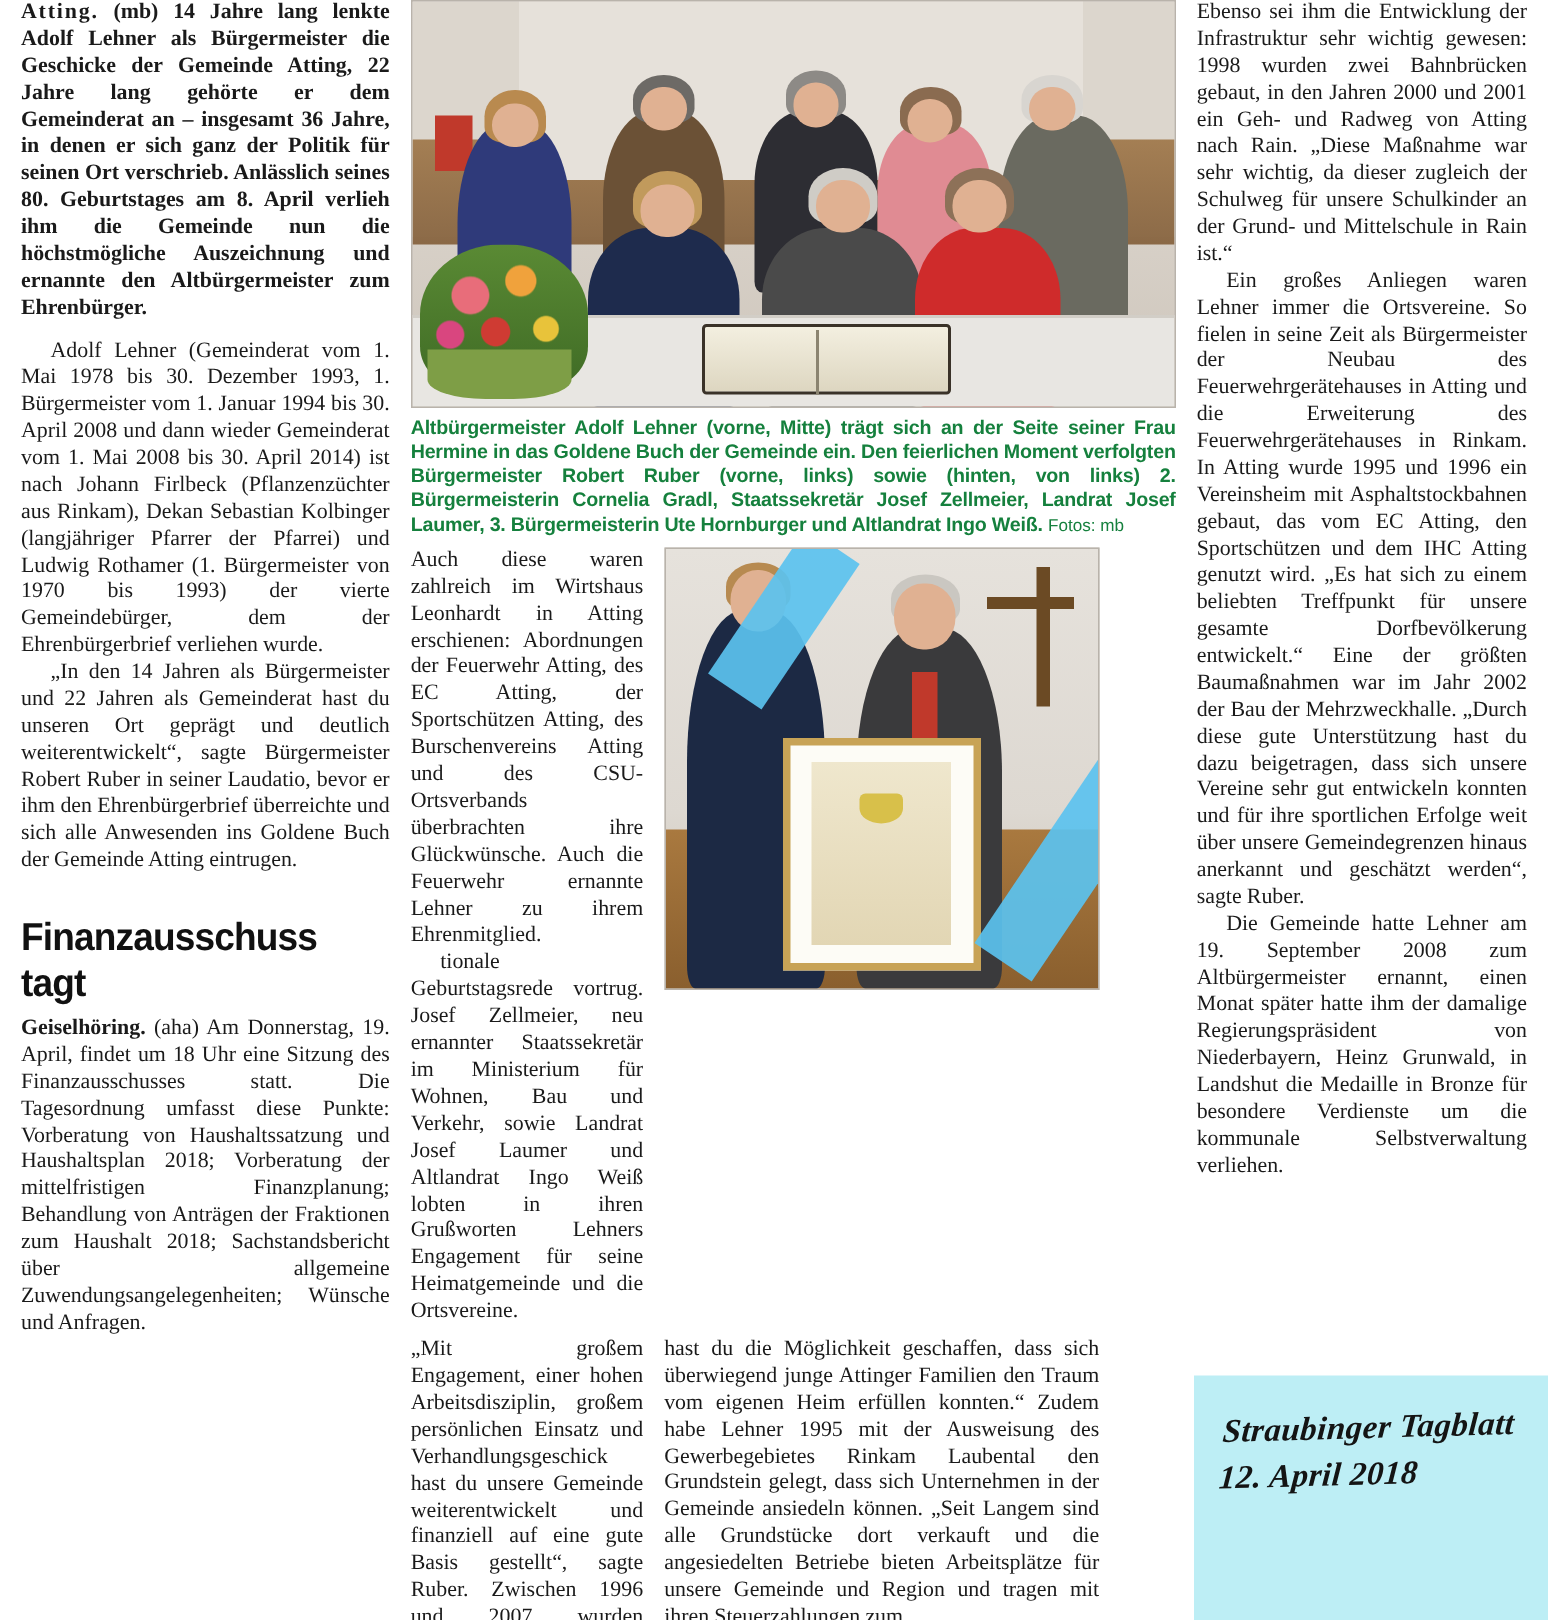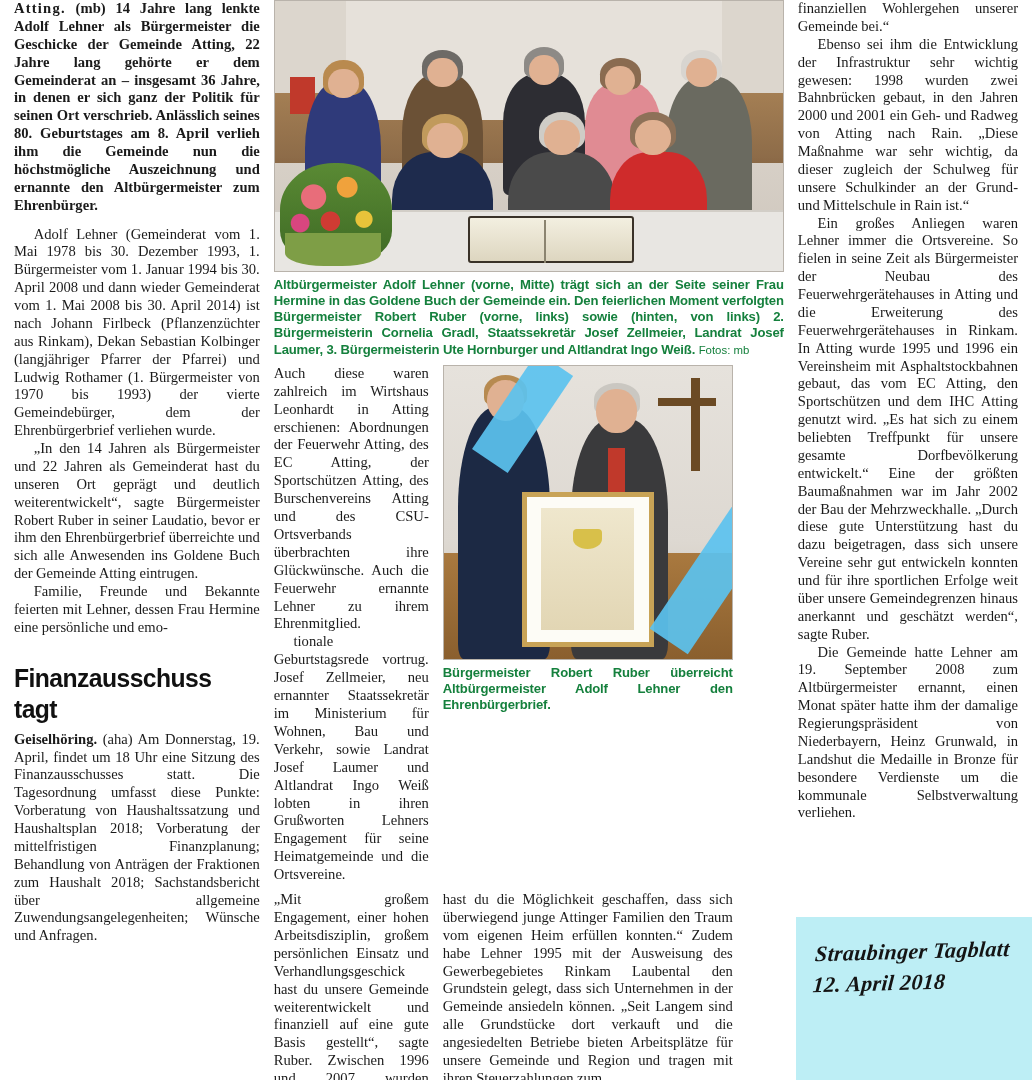--- a/index.html
+++ b/index.html
@@ -200,21 +200,20 @@
     <div class="col-left">
 
       <p class="body"><span class="dateline">Atting.</span> <span class="bold">(mb)</span><span class="bold"> 14 Jahre lang lenkte Adolf Lehner als Bürgermeister die Geschicke der Gemeinde Atting, 22 Jahre lang gehörte er dem Gemeinderat an – insgesamt 36 Jahre, in denen er sich ganz der Politik für seinen Ort verschrieb. Anlässlich seines 80. Geburtstages am 8. April verlieh ihm die Gemeinde nun die höchstmögliche Auszeichnung und ernannte den Altbürgermeister zum Ehrenbürger.</span></p>
 
       <div class="gap"></div>
 
       <p class="body lead">Adolf Lehner (Gemeinderat vom 1. Mai 1978 bis 30. Dezember 1993, 1. Bürgermeister vom 1. Januar 1994 bis 30. April 2008 und dann wieder Gemeinderat vom 1. Mai 2008 bis 30. April 2014) ist nach Johann Firlbeck (Pflanzenzüchter aus Rinkam), Dekan Sebastian Kolbinger (langjähriger Pfarrer der Pfarrei) und Ludwig Rothamer (1. Bürgermeister von 1970 bis 1993) der vierte Gemeindebürger, dem der Ehrenbürgerbrief verliehen wurde.</p>
       <p class="body">„In den 14 Jahren als Bürgermeister und 22 Jahren als Gemeinderat hast du unseren Ort geprägt und deutlich weiterentwickelt“, sagte Bürgermeister Robert Ruber in seiner Laudatio, bevor er ihm den Ehrenbürgerbrief überreichte und sich alle Anwesenden ins Goldene Buch der Gemeinde Atting eintrugen.</p>
 
 
-      <p class="body lead">Familie, Freunde und Bekannte feierten mit Lehner, dessen Frau Hermine eine persönliche und emo-</p>
 
       <h2 class="secthead">Finanzausschuss tagt</h2>
 
       <p class="body"><span class="bold">Geiselhöring.</span> <span>(aha)</span><span> Am Donnerstag, 19. April, findet um 18 Uhr eine Sitzung des Finanzausschusses statt. Die Tagesordnung umfasst diese Punkte: Vorberatung von Haushaltssatzung und Haushaltsplan 2018; Vorberatung der mittelfristigen Finanzplanung; Behandlung von Anträgen der Fraktionen zum Haushalt 2018; Sachstandsbericht über allgemeine Zuwendungsangelegenheiten; Wünsche und Anfragen.</span></p>
     </div>
 
     <div class="col-mid">
 
       <div class="photo photo-top">
         <div class="ph1-bg"></div>
@@ -277,38 +276,36 @@
             <div class="hair" style="left:52%;top:6%;width:16%;height:11%;background:#cac7c1;"></div>
             <div class="head" style="left:53%;top:8%;width:14%;height:15%;"></div>
             <div style="position:absolute;left:57%;top:28%;width:6%;height:20%;background:#c0392b;"></div>
             <div class="ph2-cert">
               <div class="ph2-certin"></div>
               <div class="ph2-crest"></div>
             </div>
             <div class="ph2-ribbon1"></div>
             <div class="ph2-ribbon2"></div>
           </div>
-          <p class="caption">Bürgermeister Robert Ruber überreicht Altbürgermeister Adolf Lehner den Ehrenbürgerbrief.</p>
         </div>
       </div>
 
       <div class="gap-sm"></div>
 
       <div class="flow-split">
         <div class="mid-narrow">
           <p class="body">„Mit großem Engagement, einer hohen Arbeitsdisziplin, großem persönlichen Einsatz und Verhandlungsgeschick hast du unsere Gemeinde weiterentwickelt und finanziell auf eine gute Basis gestellt“, sagte Ruber. Zwischen 1996 und 2007 wurden insgesamt vier Wohnbaugebiete ausgewiesen. „Damit</p>
         </div>
         <div class="mid-wide">
           <p class="body">hast du die Möglichkeit geschaffen, dass sich überwiegend junge Attinger Familien den Traum vom eigenen Heim erfüllen konnten.“ Zudem habe Lehner 1995 mit der Ausweisung des Gewerbegebietes Rinkam Laubental den Grundstein gelegt, dass sich Unternehmen in der Gemeinde ansiedeln können. „Seit Langem sind alle Grundstücke dort verkauft und die angesiedelten Betriebe bieten Arbeitsplätze für unsere Gemeinde und Region und tragen mit ihren Steuerzahlungen zum</p>
         </div>
       </div>
     </div>
 
     <div class="col-right">
-      <p class="body">finanziellen Wohlergehen unserer Gemeinde bei.“</p>
       <p class="body">Ebenso sei ihm die Entwicklung der Infrastruktur sehr wichtig gewesen: 1998 wurden zwei Bahnbrücken gebaut, in den Jahren 2000 und 2001 ein Geh- und Radweg von Atting nach Rain. „Diese Maßnahme war sehr wichtig, da dieser zugleich der Schulweg für unsere Schulkinder an der Grund- und Mittelschule in Rain ist.“</p>
 
 
       <p class="body lead">Ein großes Anliegen waren Lehner immer die Ortsvereine. So fielen in seine Zeit als Bürgermeister der Neubau des Feuerwehrgerätehauses in Atting und die Erweiterung des Feuerwehrgerätehauses in Rinkam. In Atting wurde 1995 und 1996 ein Vereinsheim mit Asphaltstockbahnen gebaut, das vom EC Atting, den Sportschützen und dem IHC Atting genutzt wird. „Es hat sich zu einem beliebten Treffpunkt für unsere gesamte Dorfbevölkerung entwickelt.“ Eine der größten Baumaßnahmen war im Jahr 2002 der Bau der Mehrzweckhalle. „Durch diese gute Unterstützung hast du dazu beigetragen, dass sich unsere Vereine sehr gut entwickeln konnten und für ihre sportlichen Erfolge weit über unsere Gemeindegrenzen hinaus anerkannt und geschätzt werden“, sagte Ruber.</p>
       <p class="body">Die Gemeinde hatte Lehner am 19. September 2008 zum Altbürgermeister ernannt, einen Monat später hatte ihm der damalige Regierungspräsident von Niederbayern, Heinz Grunwald, in Landshut die Medaille in Bronze für besondere Verdienste um die kommunale Selbstverwaltung verliehen.</p>
     </div>
   </div>
 
   <div class="stamp" style="background: rgb(189, 238, 245);">
     <div class="stamp-text">

